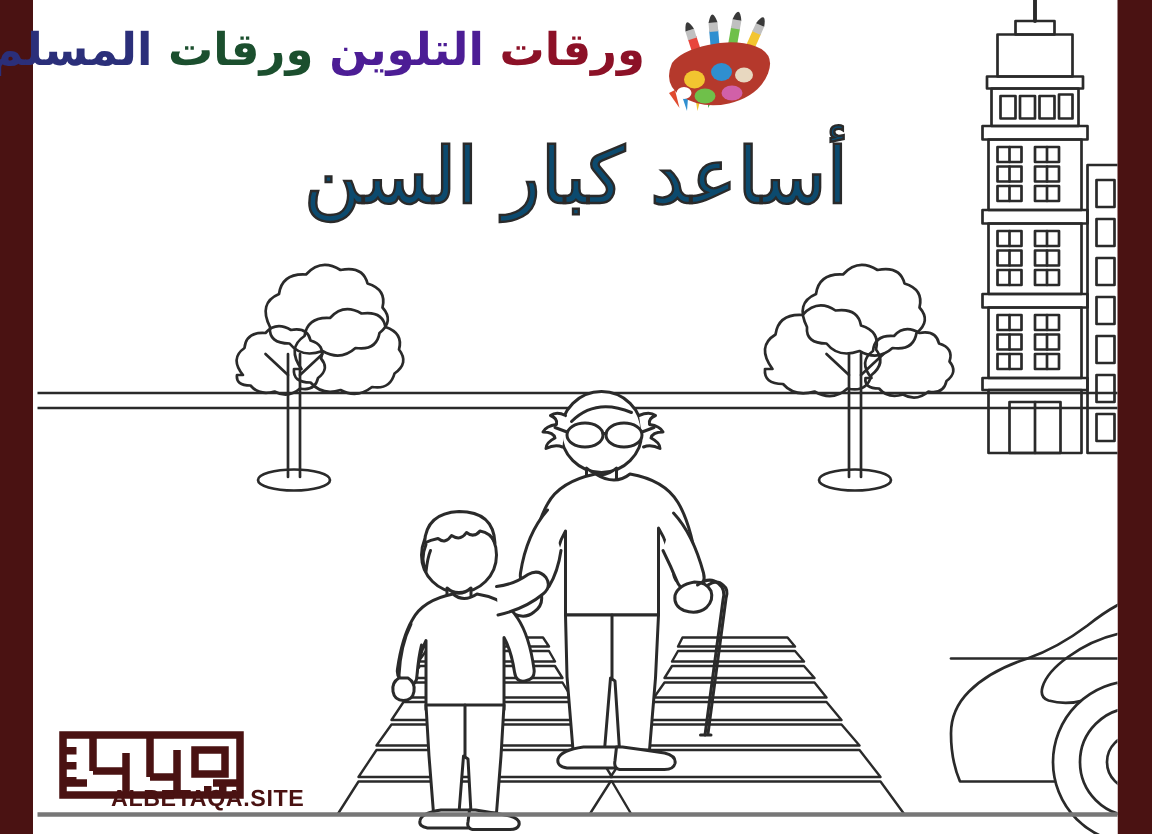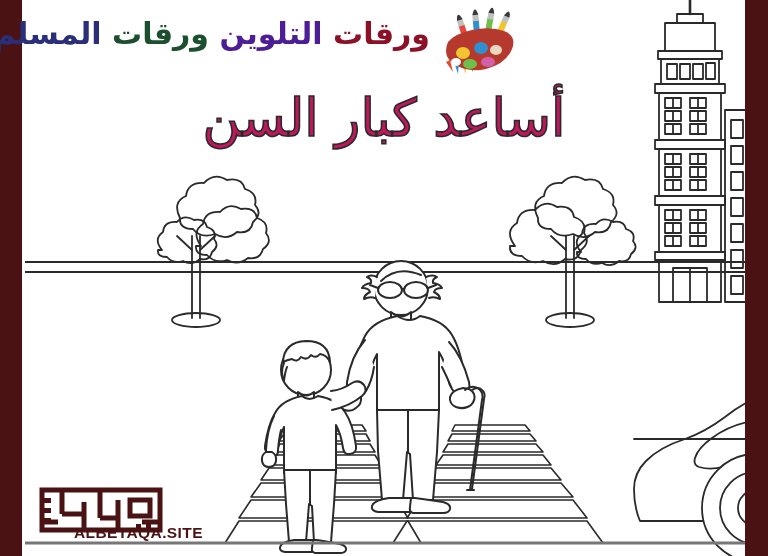--- a/index.html
+++ b/index.html
@@ -21,21 +21,21 @@
   .logo-a{color:#8c1127;}
   .logo-b{color:#1b4f2e;}
   .logo-c{color:#4c1d95;}
   .logo-d{color:#2b2f7a;}
   .palette-icon{position:absolute;right:0px;top:0px;width:86px;height:70px;}
 
   .title{
     position:absolute;left:0;top:88px;width:768px;text-align:center;
     font-size:52px;font-weight:normal;direction:rtl;
     font-family:"DejaVu Sans",sans-serif;
-    color:#be185d;
+    color:#0c4a6e;
     -webkit-text-stroke:1.6px #2a2a2a;
     letter-spacing:2px;
   }
 
   .scene{position:absolute;left:25px;top:0px;width:720px;height:556px;}
 
   .site-logo{position:absolute;left:38px;top:484px;width:140px;height:58px;}
   .site-name{
     position:absolute;left:38px;top:524px;width:145px;
     font-size:15.5px;font-weight:bold;color:#4a1212;

